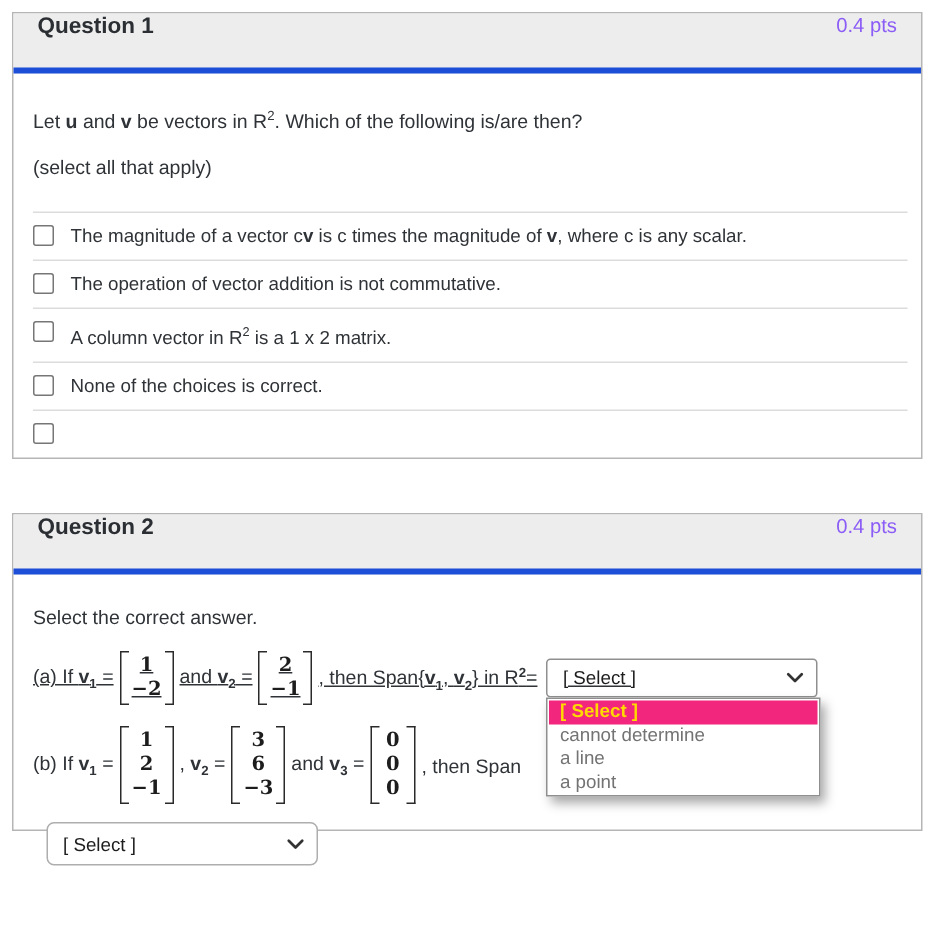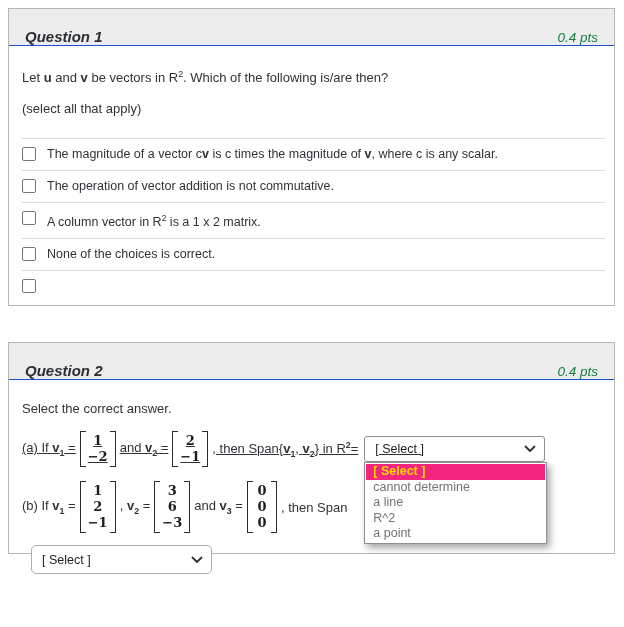--- a/index.html
+++ b/index.html
@@ -5,25 +5,25 @@
   html,body{margin:0;padding:0;}
   body{
     width:624px;height:627px;background:#ffffff;position:relative;
     font-family:"Liberation Sans","DejaVu Sans",sans-serif;color:#2f3337;
     -webkit-font-smoothing:antialiased;overflow:hidden;
   }
   .panel{position:absolute;left:8px;width:607px;background:#fff;border:1px solid #b5b5b5;box-sizing:border-box;}
   #panel1{top:8px;height:298px;}
   #panel2{top:342px;height:212px;}
   .panel-header{
-    height:36px;background:#ededed;border-bottom:1px solid #1d4ed8;
-    display:flex;justify-content:space-between;align-items:flex-end;padding:0 16px;font-style:italic;
+    height:36px;background:#ededed;border-bottom:4px solid #1d4ed8;
+    display:flex;justify-content:space-between;align-items:flex-start;padding:0 16px;
   }
   .panel-title{font-weight:700;font-size:15px;color:#2b2f33;}
-  .panel-points{font-size:13.5px;color:#15803d;}
+  .panel-points{font-size:13.5px;color:#8b5cf6;}
   .panel-body{padding:0 9px 0 13px;}
   .prompt{margin-top:20px;font-size:13px;line-height:17px;}
   .subprompt{margin-top:15px;font-size:13px;}
   .b{font-weight:700;}
   sup{font-size:.68em;}
   sub{font-size:.68em;}
   .mathline sub,.mathline sup{font-weight:700;}
 
   .options{margin-top:22px;}
   .option-row{
@@ -134,21 +134,20 @@
           <span class="chev">
             <svg width="12" height="8" viewBox="0 0 12 8">
                 <polyline points="1.5,1.5 6,6 10.5,1.5" fill="none" stroke="#333" stroke-width="1.8" stroke-linecap="round" stroke-linejoin="round"></polyline>
               </svg>
           </span>
         </span>
         <span class="dropdown-menu">
           <span class="dd-item hl" style="display: block; background: rgb(242, 38, 124); color: rgb(255, 217, 0);">[ Select ]</span>
           <span class="dd-item" style="display:block">cannot determine</span>
           <span class="dd-item" style="display:block">a line</span>
-          <span class="dd-item" style="display:block">R^2</span>
           <span class="dd-item" style="display:block">a point</span>
         </span>
       </span>
     </div>
 
     <div class="mathline" id="part-b">
       <span><span>(b)  If </span><span class="b">v</span><sub>1</sub><span> =</span></span>
       <span class="mat">
         <span class="mrow">1</span>
         <span class="mrow">2</span>

